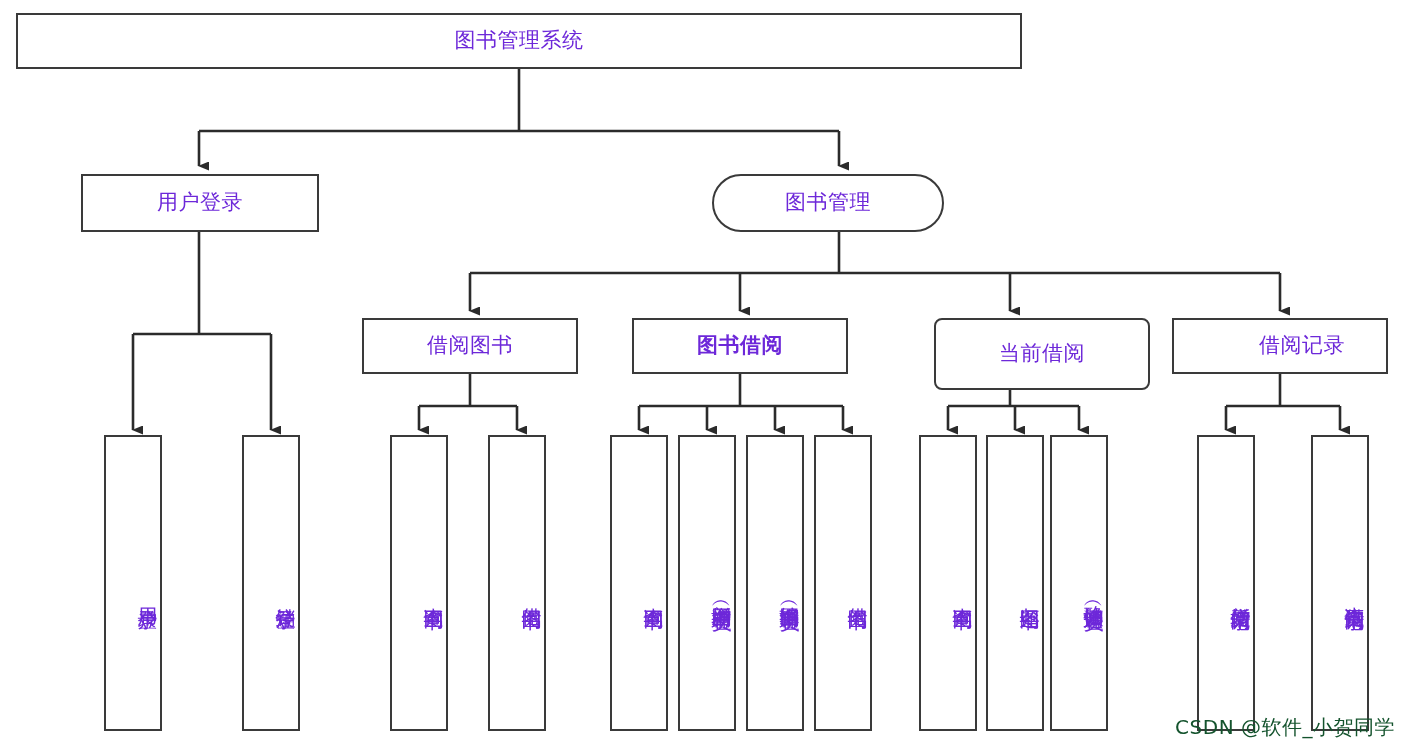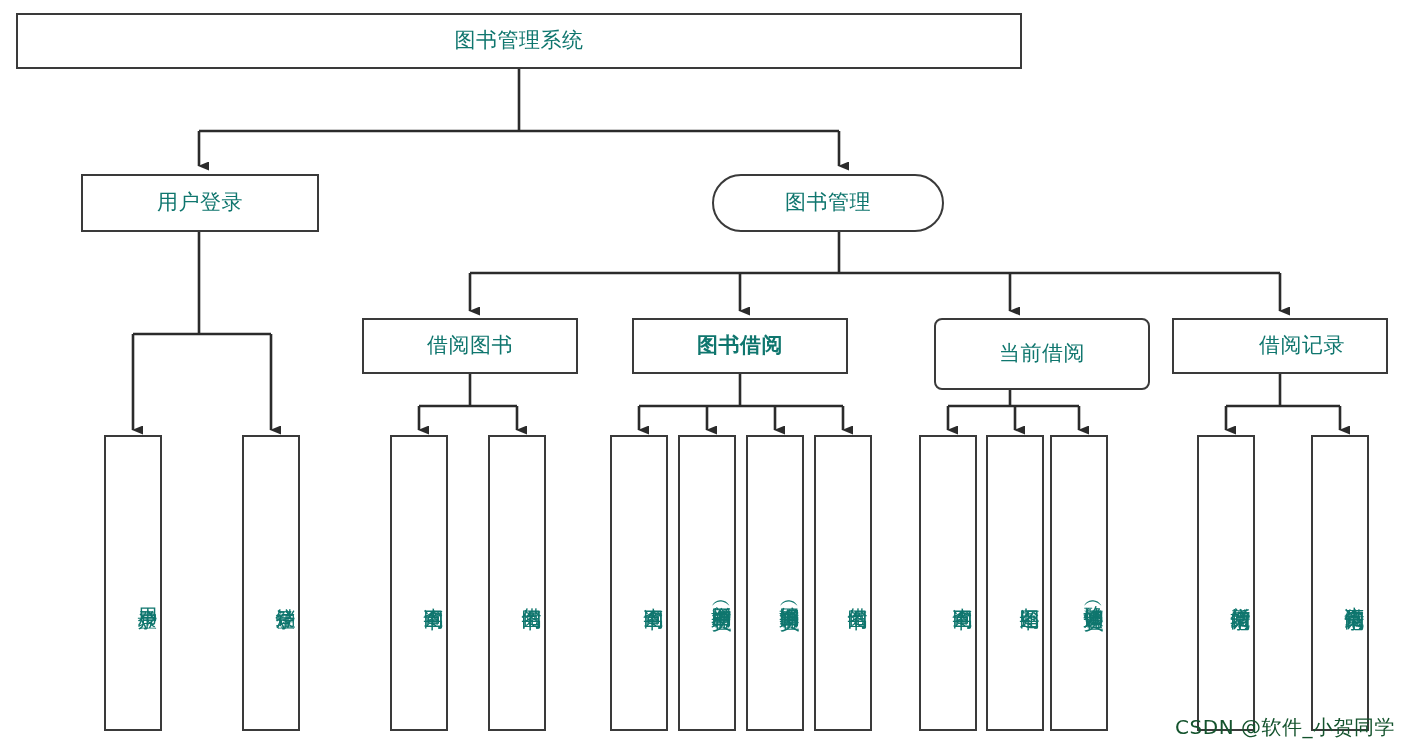--- a/index.html
+++ b/index.html
@@ -26,21 +26,21 @@
     pointer-events: none;
   }
   .node {
     position: absolute;
     box-sizing: border-box;
     border: 2px solid #3a3a3a;
     background: #ffffff;
     display: flex;
     align-items: center;
     justify-content: center;
-    color: #0f766e;
+    color: #6d28d9;
   }
   .node.horizontal {
     font-size: 21px;
     line-height: 1.1;
     letter-spacing: 0.5px;
     white-space: nowrap;
   }
   .node.vertical {
     writing-mode: vertical-rl;
     text-orientation: upright;

